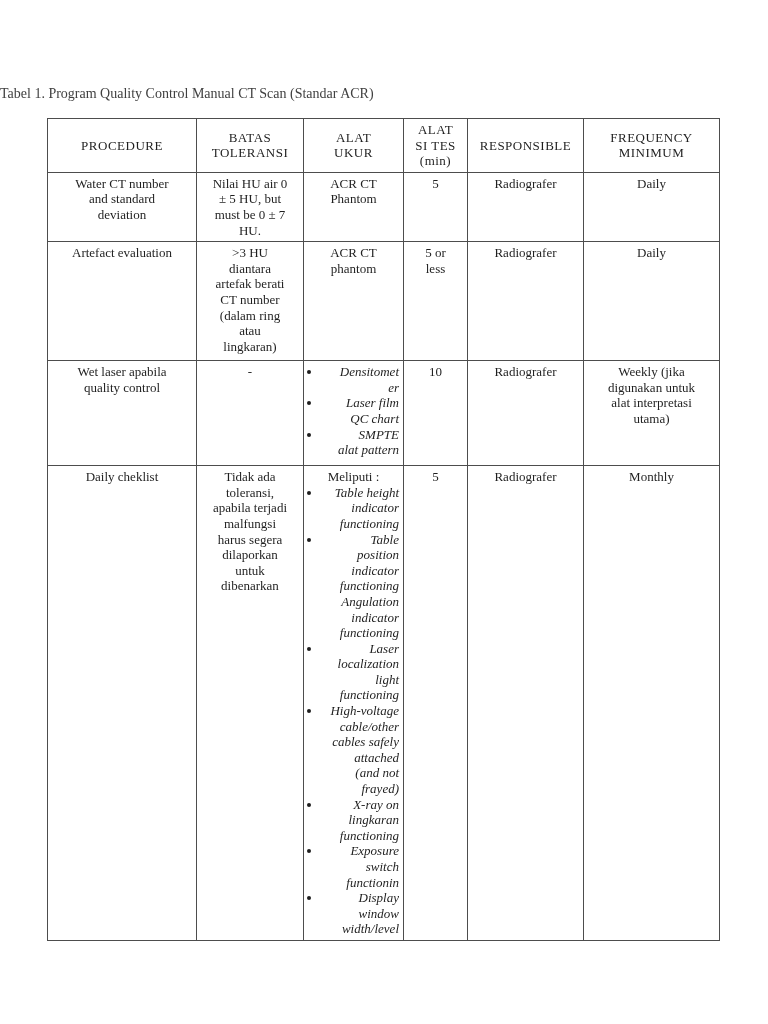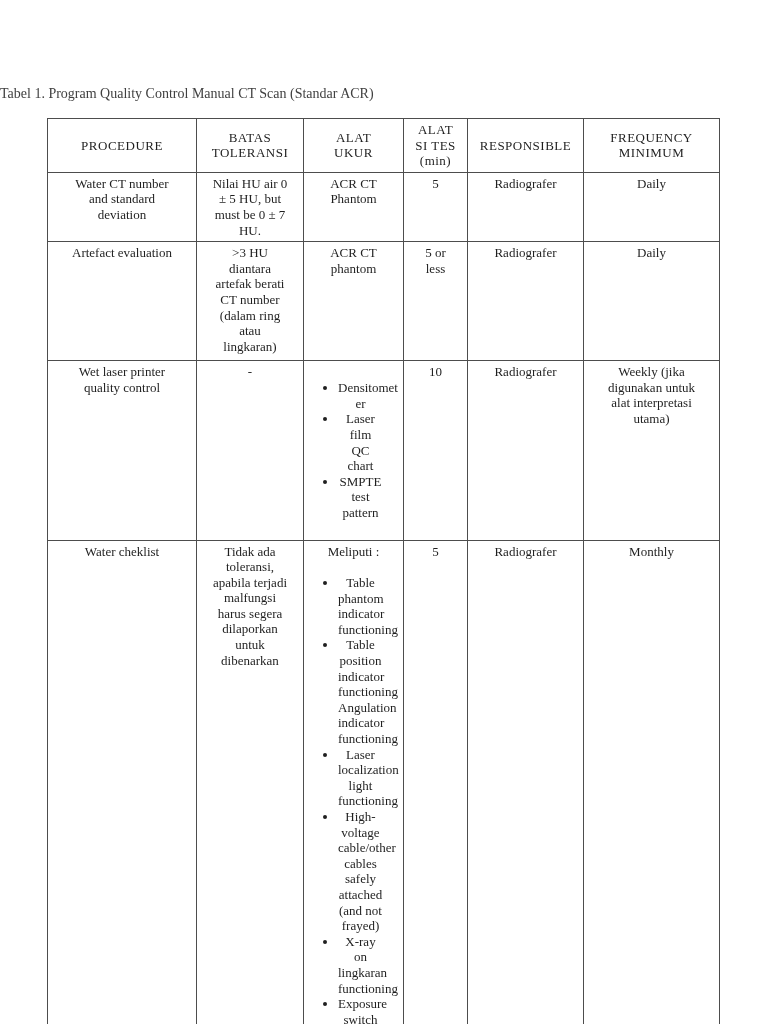--- a/index.html
+++ b/index.html
@@ -51,24 +51,25 @@
   }
   .cell-text { white-space: pre-line; display: block; }
   tr.header-row   { height: 50px; }
   tr.row-0 { height: 68px; margin-top: 20px; }
   tr.row-1 { height: 119px; }
   tr.row-2 { height: 105px; }
   tr.row-3 { height: 470px; }
   td.mid { vertical-align: middle; }
   td.left-align { text-align: left; }
   ul.bullet-list {
-    margin: 16px;
+    margin: 0;
     padding-left: 14px;
     list-style: disc outside;
-    text-align: center;
+    text-align: right;
+    font-style: italic;
   }
   ul.bullet-list li {
     white-space: pre-line;
     margin: 0;
     padding: 0;
   }
   .list-heading {
     text-align: center;
     white-space: pre-line;
   }
@@ -156,68 +157,68 @@
       <td>
             <span class="cell-text">Radiografer</span>
           </td>
       <td>
             <span class="cell-text">Daily</span>
           </td>
     </tr>
 
     <tr class="row-2">
       <td>
-            <span class="cell-text">Wet laser printer
+            <span class="cell-text">Wet laser apabila
 quality control</span>
           </td>
       <td class="mid">
             <span class="cell-text">-</span>
           </td>
       <td>
         <ul class="bullet-list">
               <li>Densitomet
 er</li>
               <li>Laser film
 QC chart</li>
               <li>SMPTE
-test pattern</li>
+alat pattern</li>
             </ul>
       </td>
       <td>
             <span class="cell-text">10</span>
           </td>
       <td>
             <span class="cell-text">Radiografer</span>
           </td>
       <td>
             <span class="cell-text">Weekly (jika
 digunakan untuk
 alat interpretasi
 utama)</span>
           </td>
     </tr>
 
     <tr class="row-3">
       <td>
-            <span class="cell-text">Water cheklist</span>
+            <span class="cell-text">Daily cheklist</span>
           </td>
       <td class="left-align">
             <span class="cell-text">Tidak ada
 toleransi,
 apabila terjadi
 malfungsi
 harus segera
 dilaporkan
 untuk
 dibenarkan</span>
           </td>
       <td>
         <div class="list-heading">Meliputi :</div>
         <ul class="bullet-list">
-              <li>Table phantom
+              <li>Table height
 indicator
 functioning</li>
               <li>Table
 position
 indicator
 functioning
 Angulation
 indicator
 functioning</li>
               <li>Laser

